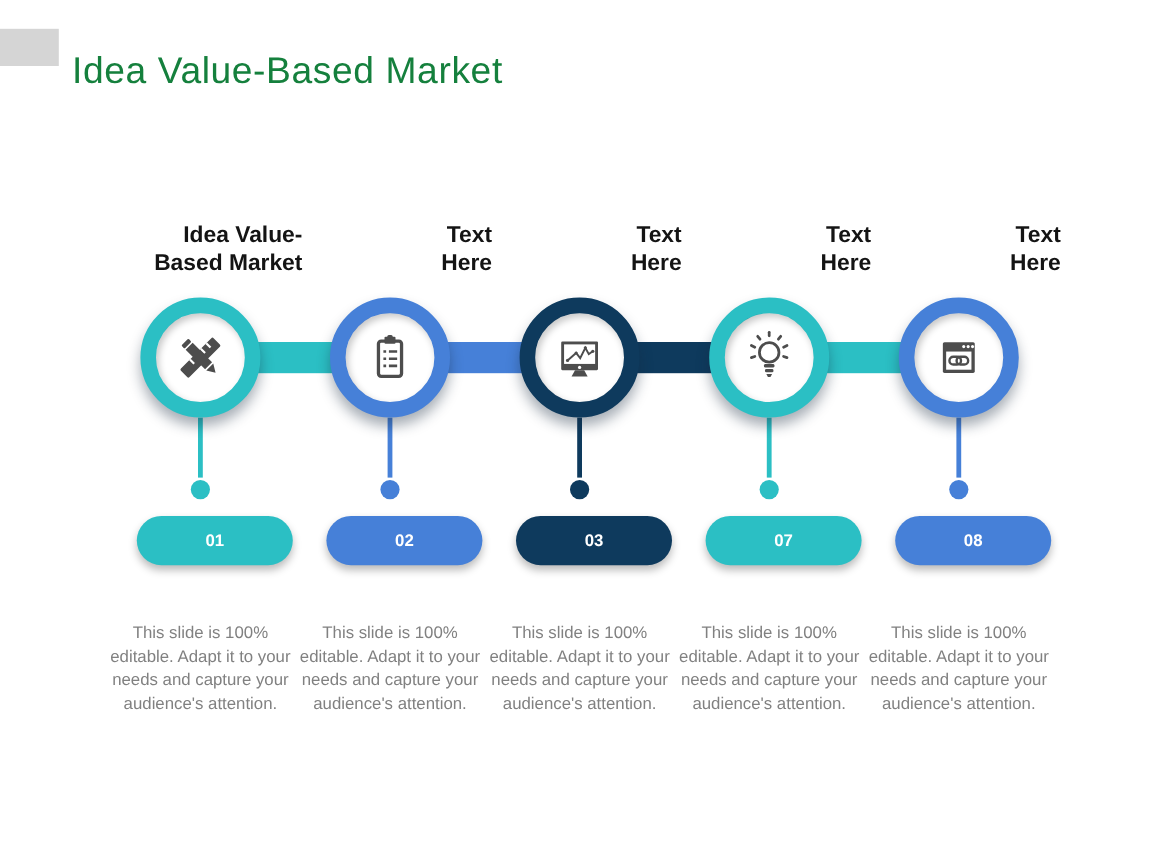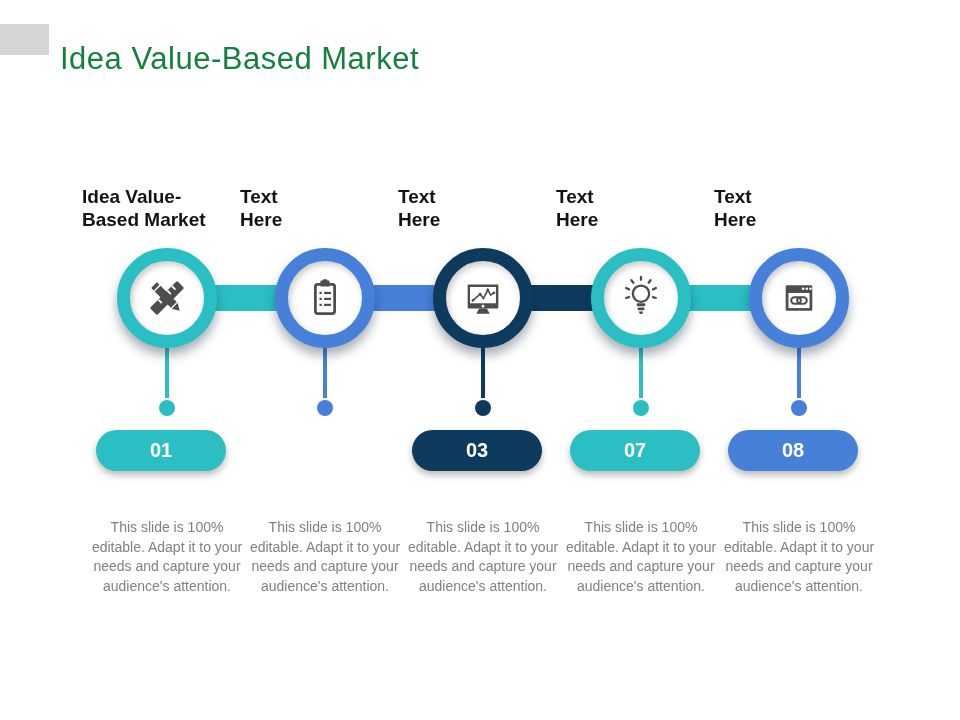--- a/index.html
+++ b/index.html
@@ -21,38 +21,38 @@
   .diagram{position:absolute;left:88px;top:185px;width:790px;height:450px;}
   .connector{position:absolute;top:100px;height:26px;z-index:1;}
   .connector.cn1{left:79px;width:158px;background:var(--teal);}
   .connector.cn2{left:237px;width:158px;background:var(--blue);}
   .connector.cn3{left:395px;width:158px;background:var(--navy);}
   .connector.cn4{left:553px;width:158px;background:var(--teal);}
   .columns{position:absolute;left:0;top:0;width:790px;height:450px;display:flex;}
   .column{position:relative;width:158px;height:450px;}
   .c-teal{--col:var(--teal);} .c-blue{--col:var(--blue);} .c-navy{--col:var(--navy);}
   .step-heading{
-    position:absolute;top:0;left:-6px;right:-6px;text-align:left;
+    position:absolute;top:0;left:-6px;right:-6px;text-align:right;
     font-size:19px;font-weight:bold;color:#141414;line-height:23px;white-space:pre-line;
   }
   .circle{
     position:absolute;top:63px;left:29px;width:74px;height:74px;
     border:13px solid var(--col);border-radius:50%;background:#fff;z-index:2;
     box-shadow:0 7px 11px rgba(20,40,60,.38);
   }
   .icon-wrap{
     width:74px;height:74px;border-radius:50%;display:flex;align-items:center;justify-content:center;
     box-shadow:inset 2px 3px 6px rgba(0,0,0,.22);
   }
   .stem{position:absolute;top:163px;left:77px;width:4px;height:50px;background:var(--col);z-index:1;}
   .dot{position:absolute;top:215px;left:71px;width:16px;height:16px;border-radius:50%;background:var(--col);}
   .pill{
-    position:absolute;top:245px;left:8px;width:130px;height:41px;border-radius:21px;
+    position:absolute;top:245px;left:26px;width:130px;height:41px;border-radius:21px;
     background:var(--col);box-shadow:0 4px 7px rgba(0,0,0,.28);
-    color:#fff;font-size:20px;font-weight:bold;text-align:center;line-height:41px;
+    color:#fff;font-size:14px;font-weight:bold;text-align:center;line-height:41px;
   }
   .step-desc{
     position:absolute;top:333px;left:-5px;right:-5px;text-align:center;
     font-size:14px;color:var(--text-gray);line-height:19.5px;
   }
   svg{display:block;}
 </style>
 </head>
 <body>
 
@@ -111,20 +111,21 @@
               <line x1="18" y1="25" x2="20.5" y2="25"></line>
               <line x1="23" y1="25" x2="30.5" y2="25"></line>
               <line x1="18" y1="31.5" x2="20.5" y2="31.5"></line>
               <line x1="23" y1="31.5" x2="30.5" y2="31.5"></line>
             </g>
           </svg>
         </div>
       </div>
       <div class="stem"></div>
       <div class="dot"></div>
+      <div class="pill">02</div>
       <div class="step-desc">This slide is 100% editable. Adapt it to your needs and capture your audience's attention.</div>
     </div>
 
     <div class="column c-navy">
       <div class="step-heading">Text
 Here</div>
       <div class="circle">
         <div class="icon-wrap">
           <svg width="46" height="46" viewBox="0 0 48 48">
             <rect x="8" y="10" width="32" height="25" rx="1" fill="#4d4d4d"></rect>

